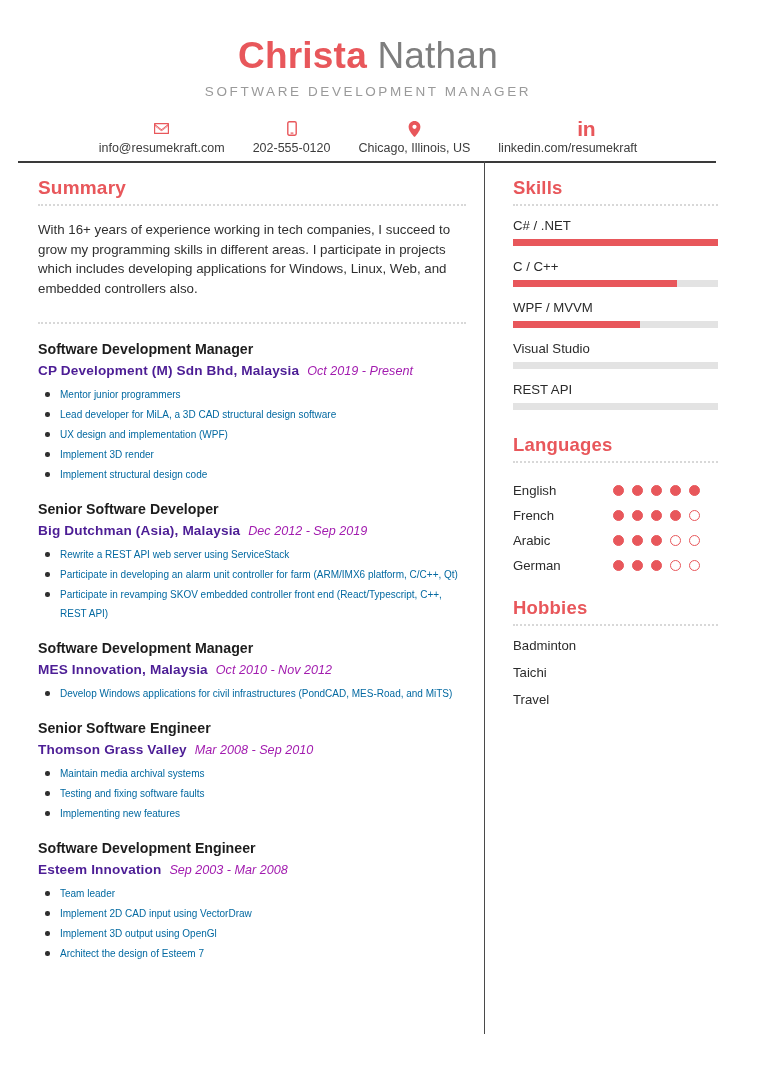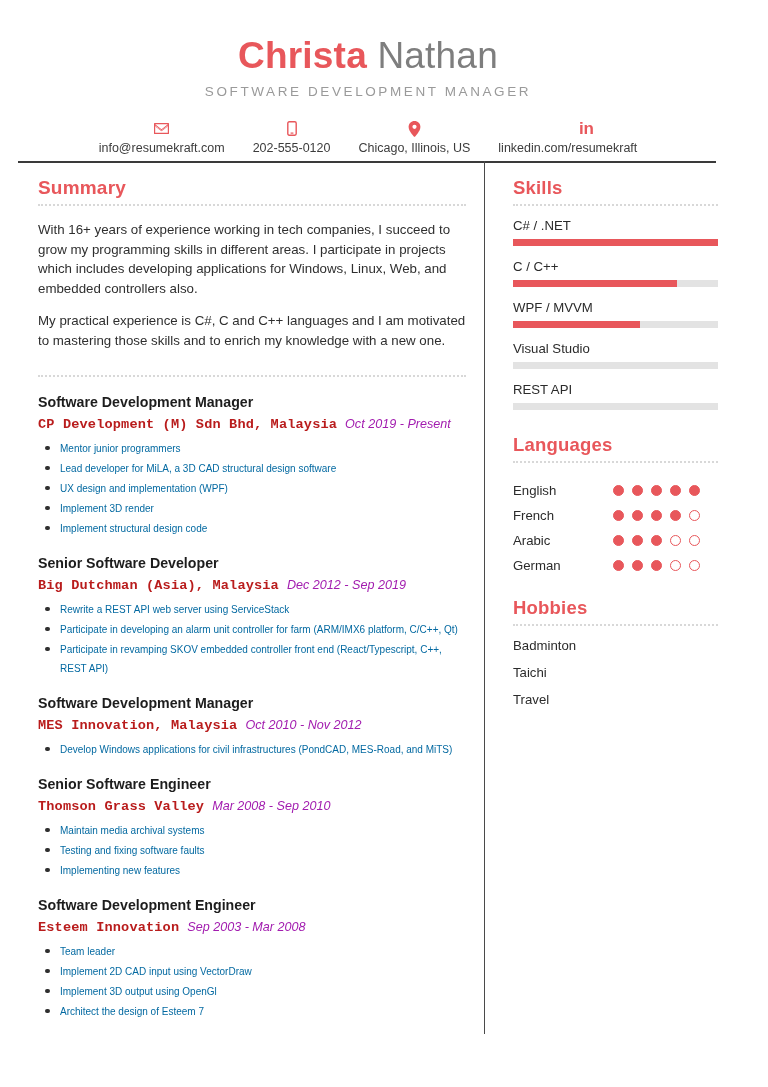--- a/index.html
+++ b/index.html
@@ -71,21 +71,21 @@
     margin-bottom: 4px;
   }
   .contact-icon svg { display: block; }
   .contact-text {
     font-size: 12.5px;
     color: #3c3c3c;
     white-space: nowrap;
   }
   .linkedin-glyph {
     font-weight: 700;
-    font-size: 17px;
+    font-size: 21px;
     color: #e8575b;
     line-height: 17px;
     letter-spacing: -0.3px;
     padding-left: 37px;
   }
 
   .header-rule {
     position: absolute;
     left: 18px;
     right: 20px;
@@ -155,23 +155,22 @@
     color: #1d1d1d;
     line-height: 20px;
   }
   .job-meta {
     line-height: 20px;
     margin-top: 1px;
   }
   .job-company {
     font-size: 13.6px;
     font-weight: 700;
-    color: #b91c1c;
+    color: #4c1d95;
     letter-spacing: 0.15px;
-    font-family: Liberation Mono, monospace;
   }
   .job-dates {
     font-size: 12.6px;
     font-style: italic;
     color: #a21caf;
     margin-left: 8px;
   }
   .bullets {
     list-style: none;
     margin-top: 4px;
@@ -305,21 +304,20 @@
 
   <div class="body-wrap">
 
     <div class="col-left">
 
       <div>
         <div class="sec-head">Summary</div>
         <div class="sec-rule"></div>
         <div class="summary-block">
           <p class="summary-p">With 16+ years of experience working in tech companies, I succeed to grow my programming skills in different areas. I participate in projects which includes developing applications for Windows, Linux, Web, and embedded controllers also.</p>
-          <p class="summary-p">My practical experience is C#, C and C++ languages and I am motivated to mastering those skills and to enrich my knowledge with a new one.</p>
         </div>
       </div>
 
       <div class="section">
         <div class="sec-rule"></div>
 
         <div class="job">
           <div class="job-role">Software Development Manager</div>
           <div class="job-meta">
             <span class="job-company">CP Development (M) Sdn Bhd, Malaysia</span><span class="job-dates">Oct 2019 - Present</span>

